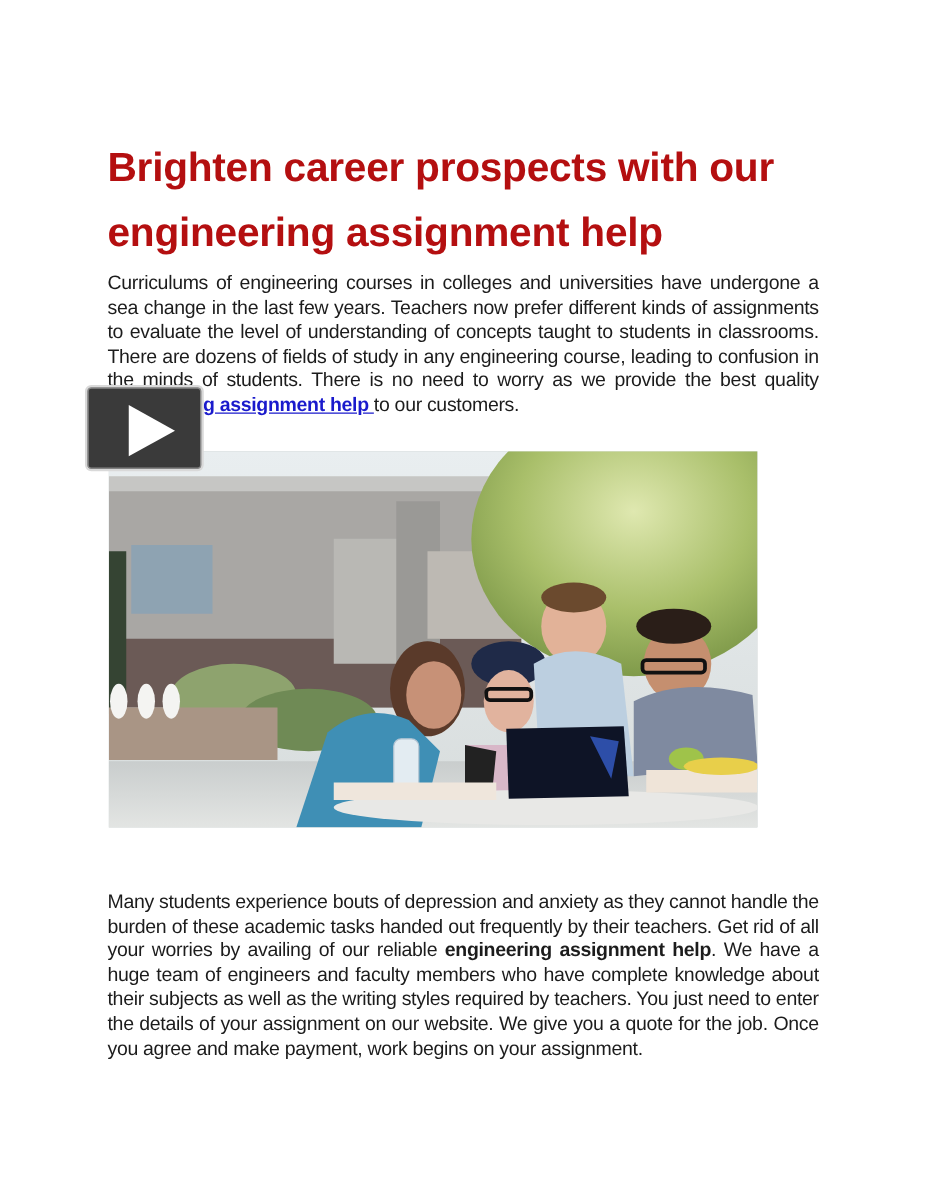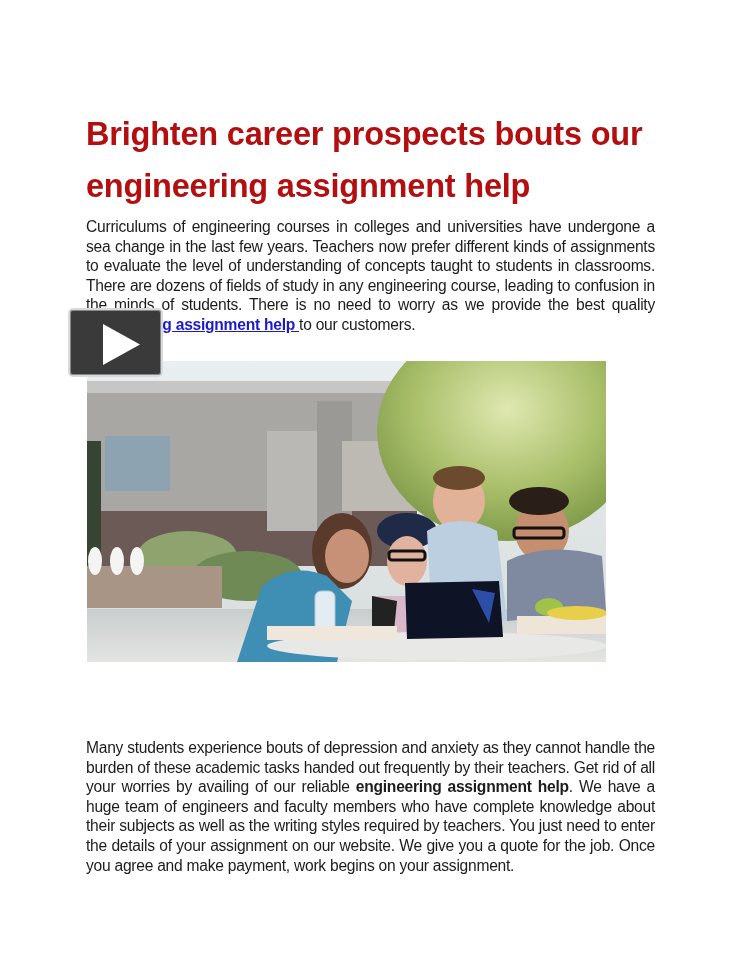--- a/index.html
+++ b/index.html
@@ -11,42 +11,42 @@
       font-size: 32.5px; line-height: 52px; color: #b40f10; margin: 0;
       letter-spacing: -0.2px;
     }
     .para {
       position: absolute; left: 86px; width: 569px;
       font-family: "Liberation Sans", sans-serif; font-size: 15.6px;
       line-height: 19.6px; text-align: justify; color: #1c1c1c; margin: 0;
       letter-spacing: -0.25px;
     }
     .para1 { top: 217px; }
-    .para2 { top: 738px; }
+    .para2 { top: 712px; }
     .para a { color: #1a1acc; font-weight: bold; text-decoration: underline; }
     .para b { font-weight: bold; }
 
     .photo {
       position: absolute; left: 87px; top: 361px; width: 519px; height: 301px;
       overflow: hidden; background: #cfd6d6;
     }
     .play-button {
       position: absolute; left: 68px; top: 308px; width: 95px; height: 69px;
       background: #3a3a3a; border-radius: 5px; border: 2px solid #d9d9d9;
       box-shadow: 0 0 0 1px #888 inset; cursor: pointer; box-sizing: border-box;
     }
     .play-button svg { position: absolute; left: 0; top: 0; }
   </style>
 </head>
 <body>
 
 <div class="page">
 
   <h1 class="title">
-    <span>Brighten career prospects bouts our</span><br>
+    <span>Brighten career prospects with our</span><br>
     <span>engineering assignment help</span>
   </h1>
 
   <p class="para para1"><span>Curriculums of engineering courses in colleges and universities have undergone a sea change in the last few years. Teachers now prefer different kinds of assignments to evaluate the level of understanding of concepts taught to students in classrooms. There are dozens of fields of study in any engineering course, leading to confusion in the minds of students. There is no need to worry as we provide the best quality</span><a href="#"> engineering assignment help </a><span>to our customers.</span></p>
 
   <div class="photo" title="Four smiling students gathered around a laptop at an outdoor table in front of a campus building">
     <svg width="519" height="301" viewBox="0 0 519 301" xmlns="http://www.w3.org/2000/svg">
       <defs>
         <linearGradient id="sky" x1="0" y1="0" x2="0" y2="1">
           <stop offset="0" stop-color="#e9eef0"></stop>

